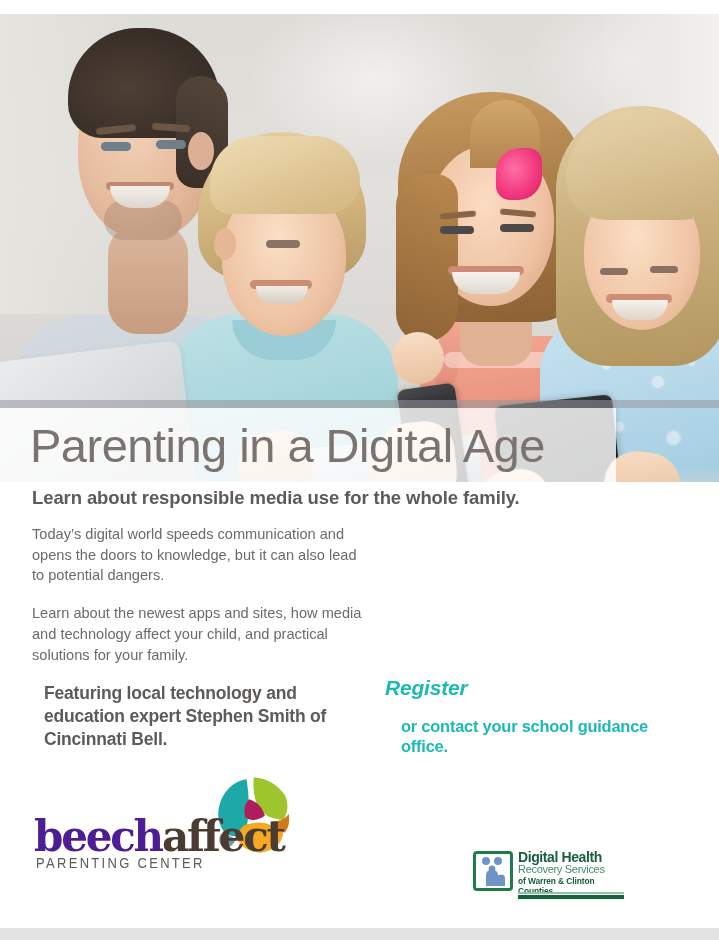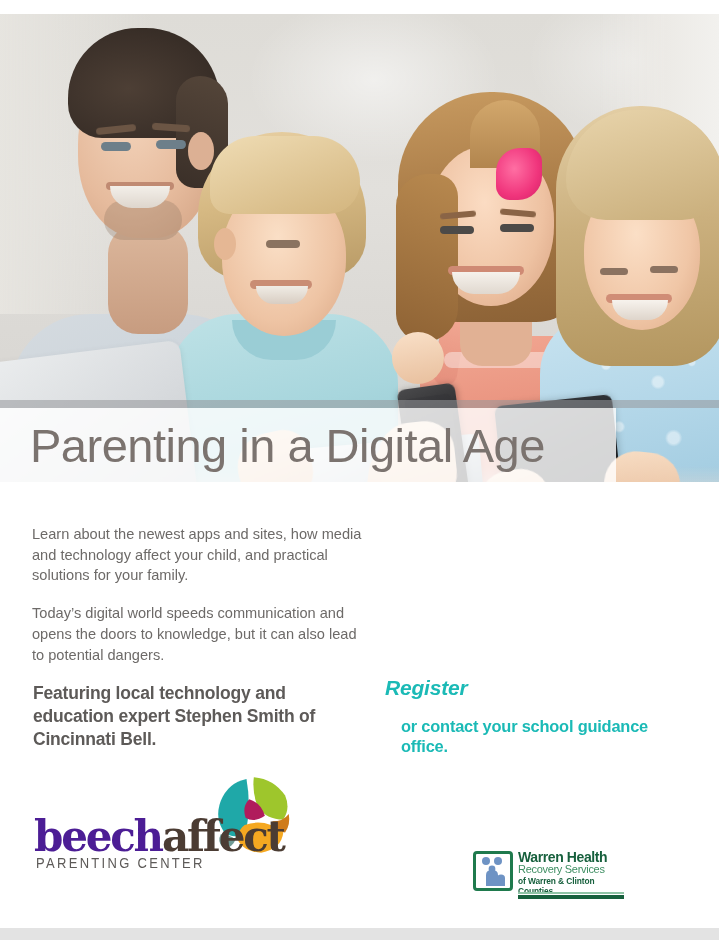--- a/index.html
+++ b/index.html
@@ -223,21 +223,21 @@
     top: 524px;
     width: 330px;
   }
   .body-para {
     margin: 0 0 17px 0;
     font-size: 14.6px;
     line-height: 1.42;
     color: #6d6a68;
   }
   .feature-text {
-    margin: 7px 0 0 1px;
+    margin: 7px 0 0 12px;
     font-size: 17.5px;
     font-weight: bold;
     line-height: 1.3;
     color: #5d5a58;
     letter-spacing: -0.2px;
   }
 
   
   .info-box {
     position: absolute;
@@ -437,24 +437,25 @@
       <div class="sh hand-girl2"></div>
 
     </div>
   </div>
 
   <div class="title-band-top"></div>
   <div class="title-band">
     <h1 class="flyer-title">Parenting in a Digital Age</h1>
   </div>
 
+  <p class="subhead">Learn about responsible media use for the whole family.</p>
 
   <div class="left-col">
+    <p class="body-para">Today’s digital world speeds communication and opens the doors to knowledge, but it can also lead to potential dangers.</p>
     <p class="body-para">Learn about the newest apps and sites, how media and technology affect your child, and practical solutions for your family.</p>
-    <p class="body-para">Today’s digital world speeds communication and opens the doors to knowledge, but it can also lead to potential dangers.</p>
     <p class="feature-text">Featuring local technology and education expert Stephen Smith of Cincinnati Bell.</p>
   </div>
 
 
   <div class="register-block">
     <div class="register-title">Register</div>
     <div class="register-note">or contact your school guidance office.</div>
   </div>
 
   <div class="beech-logo">
@@ -477,21 +478,21 @@
     <div class="mhrs-icon">
       <svg viewBox="0 0 34 34" width="34" height="34">
         <circle cx="10" cy="7" r="4" fill="#6e93c4"></circle>
         <circle cx="22" cy="7" r="4" fill="#6e93c4"></circle>
         <circle cx="16" cy="15" r="3.4" fill="#6e93c4"></circle>
         <path d="M10 21 q0-5 6-5 q6 0 6 5 l0 11 l-12 0 Z" fill="#6e93c4"></path>
         <path d="M21 24 q0-3.6 4-3.6 q4 0 4 3.6 l0 8 l-8 0 Z" fill="#6e93c4"></path>
       </svg>
     </div>
     <div class="mhrs-text">
-      <div class="mhrs-l1">Warren Health</div>
+      <div class="mhrs-l1">Digital Health</div>
       <div class="mhrs-l2">Recovery Services</div>
       <div class="mhrs-l3">of Warren &amp; Clinton Counties</div>
     </div>
     <div class="mhrs-rule1"></div>
     <div class="mhrs-rule2"></div>
   </div>
 
   <div class="bottom-bar"></div>
 
 </div>

